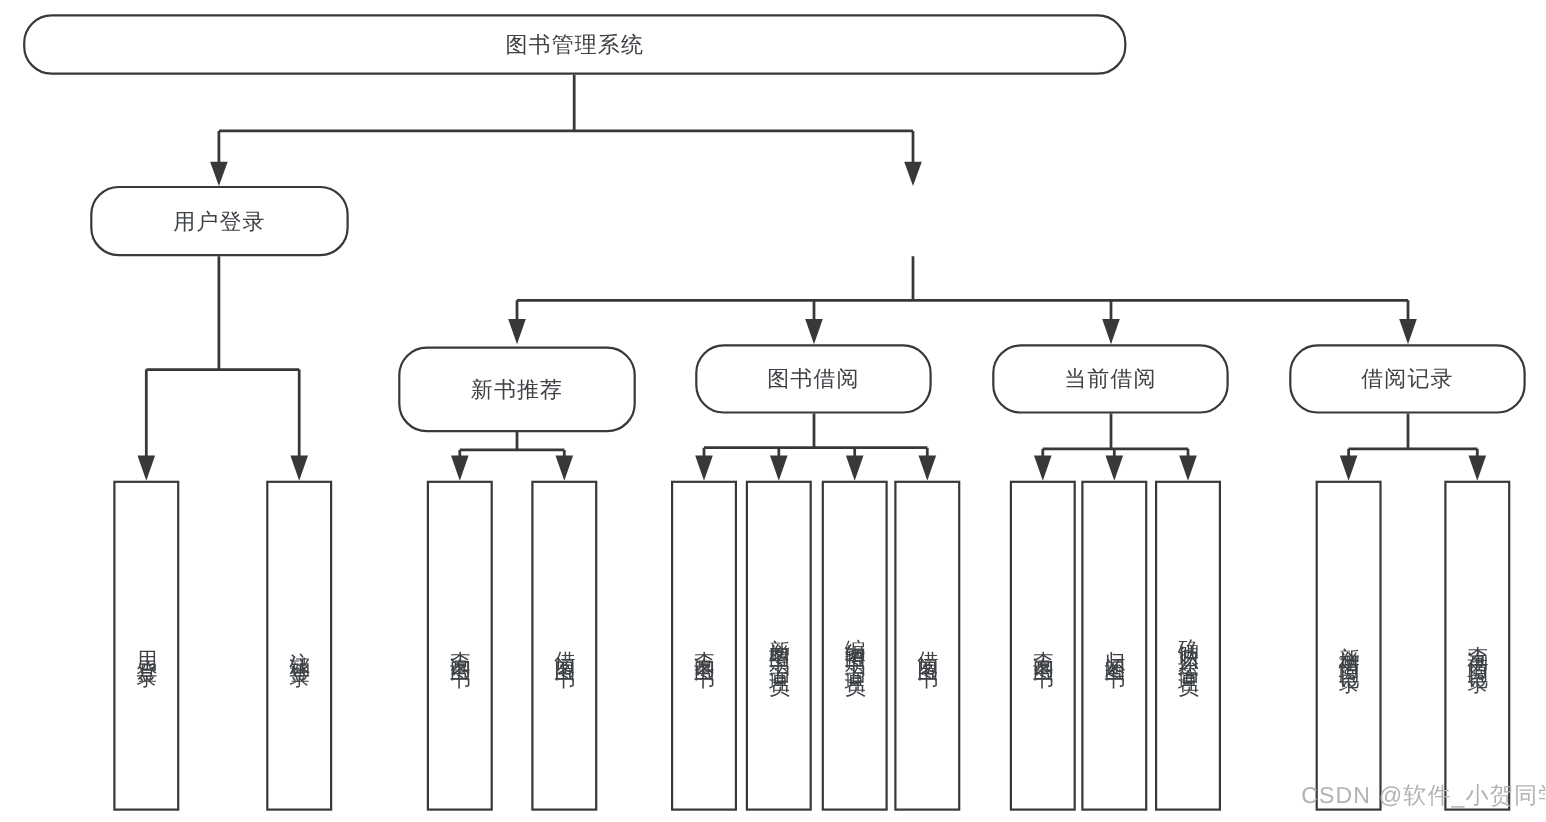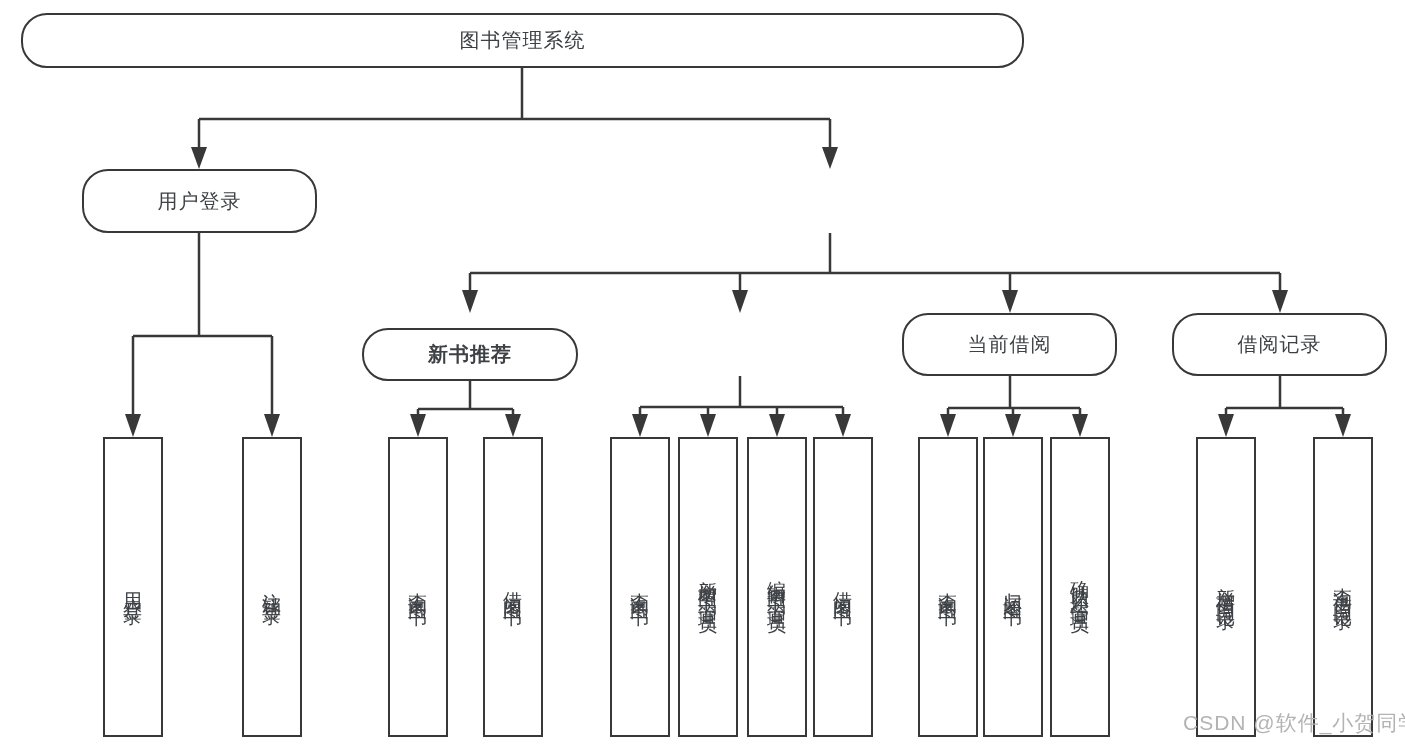--- a/index.html
+++ b/index.html
@@ -87,22 +87,25 @@
   </svg>
 
   <div class="node hbox" style="left:21px; top:13px; width:1003px; height:55px;">
     <span>图书管理系统</span>
   </div>
 
   <div class="node hbox" style="left:82px; top:169px; width:235px; height:64px;">
     <span>用户登录</span>
   </div>
 
-  <div class="node hbox" style="left:362px; top:328px; width:216px; height:53px;font-weight:bold;">
+  <div class="node hbox" style="left:362px; top:315px; width:216px; height:78px;">
     <span>新书推荐</span>
+  </div>
+  <div class="node hbox" style="left:632px; top:313px; width:215px; height:63px;">
+    <span>图书借阅</span>
   </div>
   <div class="node hbox" style="left:1172px; top:313px; width:215px; height:63px;">
     <span>借阅记录</span>
   </div>
   <div class="node hbox" style="left:902px; top:313px; width:215px; height:63px;">
     <span>当前借阅</span>
   </div>
 
   <div class="node vbox" style="left:103px; top:437px;">
     <span class="vtext">用户登录</span>

